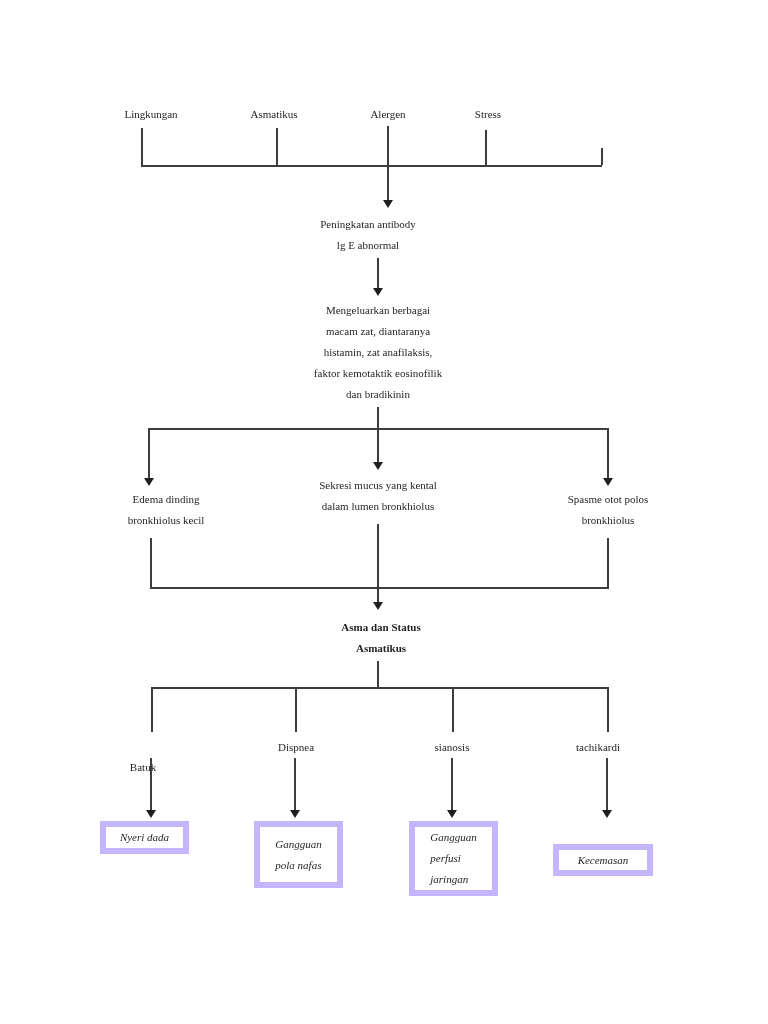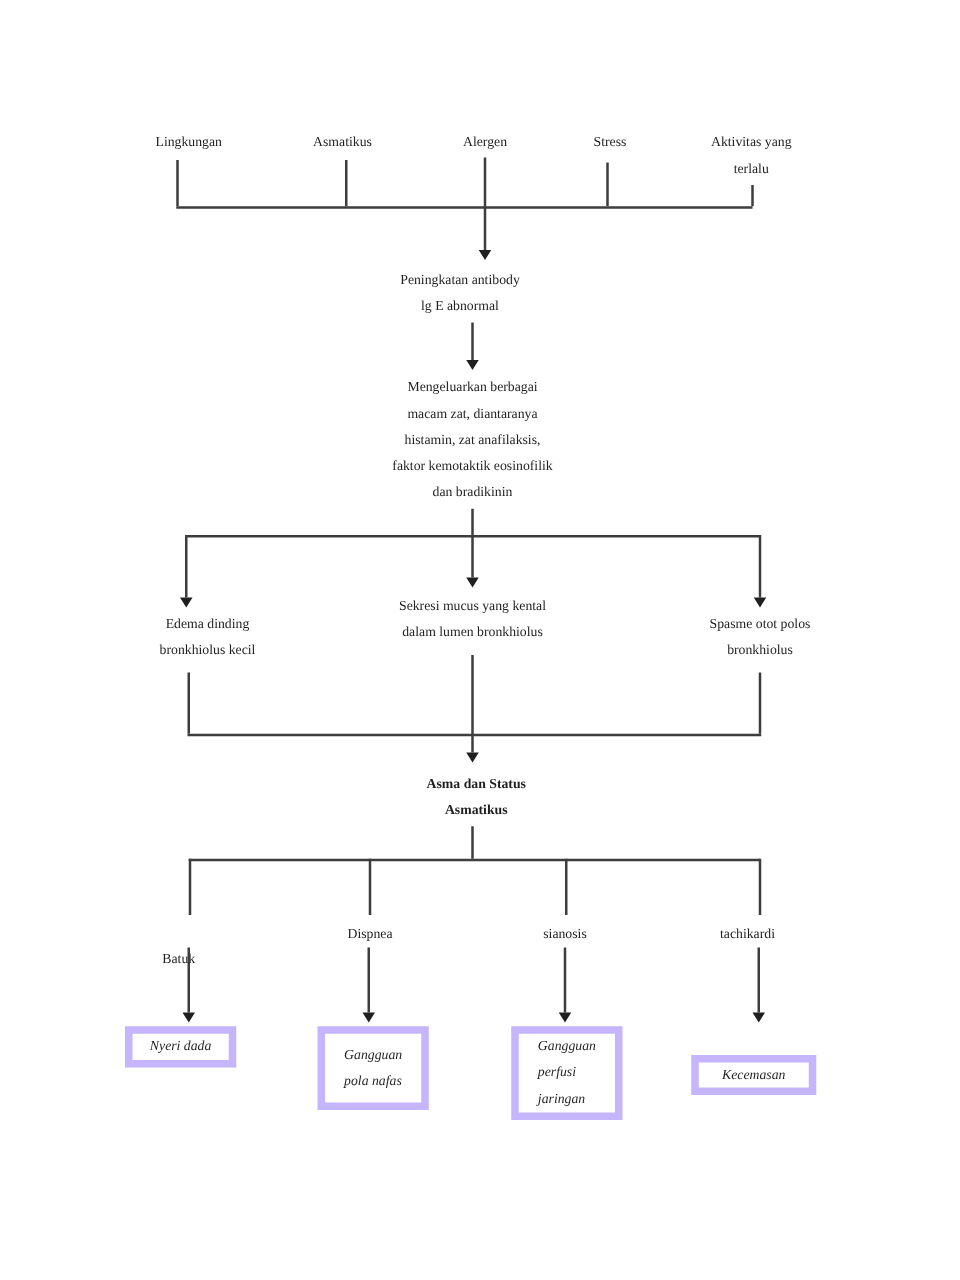--- a/index.html
+++ b/index.html
@@ -57,22 +57,20 @@
 </style>
 </head>
 <body>
 
 <div class="page">
 
   <div class="txt" style="left:151px; top:104px;">Lingkungan</div>
   <div class="txt" style="left:274px; top:104px;">Asmatikus</div>
   <div class="txt" style="left:388px; top:104px;">Alergen</div>
   <div class="txt" style="left:488px; top:104px;">Stress</div>
-  <div class="txt" style="left:601px; top:104px;">Aktivitas yang
-terlalu</div>
 
   <div class="vline" style="left:141px; top:128px; height:37px;"></div>
   <div class="vline" style="left:276px; top:128px; height:37px;"></div>
   <div class="vline" style="left:387px; top:126px; height:39px;"></div>
   <div class="vline" style="left:485px; top:130px; height:35px;"></div>
   <div class="vline" style="left:601px; top:148px; height:17px;"></div>
   <div class="hline" style="left:141px; top:165px; width:461px;"></div>
 
   <div class="vline arrow" style="left:387px; top:165px; height:35px;"></div>
 

